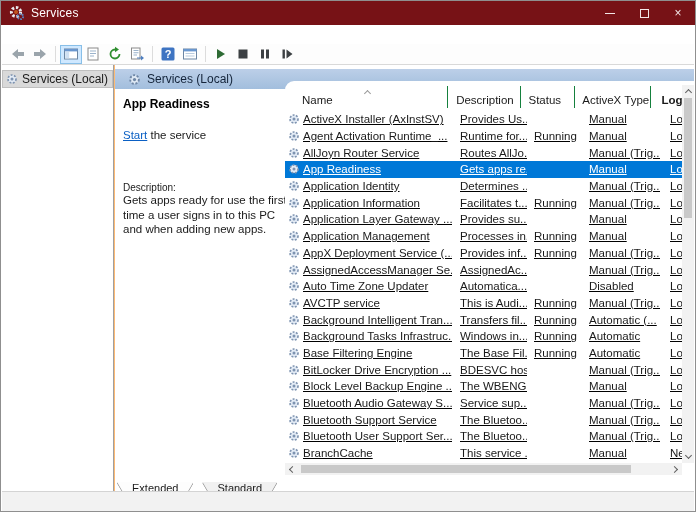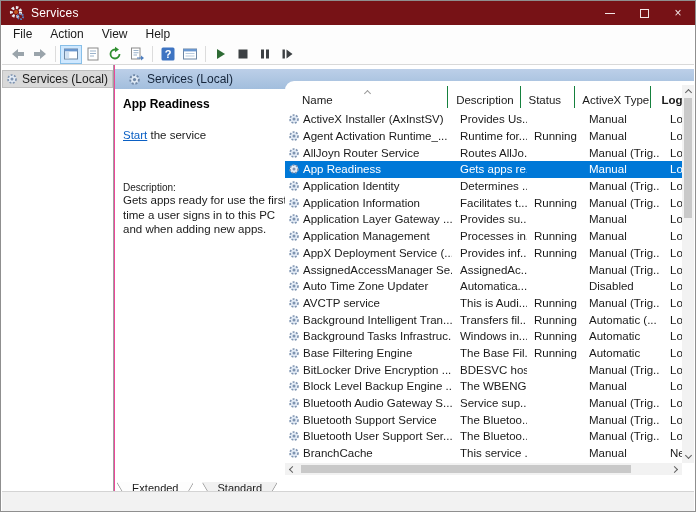--- a/index.html
+++ b/index.html
@@ -27,21 +27,21 @@
 
   
   .toolbar { position:absolute; left:1px; right:1px; top:43px; height:21px; background:#fdfdfd;
              border-bottom:1px solid #d9d9d9; display:flex; align-items:center; padding-left:5px; }
   .tbtn { width:22px; height:19px; display:flex; align-items:center; justify-content:center; border:1px solid transparent; }
   .tbtn.hl { background:#cfe8ff; border:1px solid #88bfe8; }
   .tsep { width:1px; height:16px; background:#dcdcdc; margin:0 4px; }
   .tbtn svg { display:block; }
 
   
-  .main { position:absolute; left:1px; right:1px; top:64px; height:428px; background:#ec4899; }
+  .main { position:absolute; left:1px; right:1px; top:64px; height:428px; background:#fdba74; }
 
   .tree-panel { position:absolute; left:0; top:0; bottom:0; width:112px; background:#fff;
                 border-right:1px solid #9f9f9f; }
   .tree-item { margin-top:5px; height:18px; display:flex; align-items:center; gap:4px;
                background:#d9d9d9; border:1px solid #bfbfbf; padding-left:3px;
                font-size:12px; color:#1a1a1a; white-space:nowrap; overflow:hidden; }
 
   .content { position:absolute; left:113px; top:0; right:0; bottom:0; background:#fff; }
 
   .blue-band { position:absolute; left:0; top:4px; right:0; height:20px;
@@ -60,21 +60,21 @@
   .list-panel { position:absolute; left:170px; right:0; top:16px; bottom:15px;
                 background:#fff; border-top-left-radius:9px; }
 
   .lheader { position:absolute; left:0; right:12px; top:0; height:30px; display:flex;
              align-items:flex-end; padding-bottom:3px; }
   .hcell { font-size:11.5px; color:#1a1a1a; border-right:1px solid #15803d; height:22px;
            display:flex; align-items:flex-end; padding-bottom:2px; white-space:nowrap; overflow:hidden; }
   .sortmark { position:absolute; left:80px; top:5px; }
 
   .lrows { position:absolute; left:0; right:12px; top:30px; }
-  .lrow { display:flex; height:16.7px; align-items:flex-end; }
+  .lrow { display:flex; height:16.7px; align-items:flex-end;text-decoration:underline; }
   .lrow.sel { background:#0078d7; color:#fff; }
   .cell { font-size:11.5px; color:#1a1a1a; white-space:nowrap; overflow:hidden; height:100%;
           display:flex; align-items:center; flex:none; }
   .lrow.sel .cell { color:#fff; }
   .c0 { width:167px; padding-left:3px; }
   .c0 svg { flex:none; margin-right:3px; }
   .c1 { width:75px; padding-left:8px; }
   .c2 { width:55px; padding-left:7px; }
   .c3 { width:78px; padding-left:7px; }
   .c4 { flex:1 1 auto; padding-left:10px; }
@@ -123,26 +123,20 @@
         </div>
       <div class="wbtn">
           <span class="maxbox"></span>
         </div>
       <div class="wbtn">
           <span>×</span>
         </div>
     </div>
   </div>
 
-  <div class="menubar">
-    <span class="menu-item">File</span>
-    <span class="menu-item">Action</span>
-    <span class="menu-item">View</span>
-    <span class="menu-item">Help</span>
-  </div>
 
   <div class="toolbar">
     <span class="tbtn">
       <svg width="16" height="16" viewBox="0 0 16 16">
           <path d="M2 8 L8 3 V6 H14 V10 H8 V13 Z" fill="#9aa4ab"></path>
         </svg>
     </span>
     <span class="tbtn">
       <svg width="16" height="16" viewBox="0 0 16 16">
           <path d="M14 8 L8 3 V6 H2 V10 H8 V13 Z" fill="#9aa4ab"></path>

